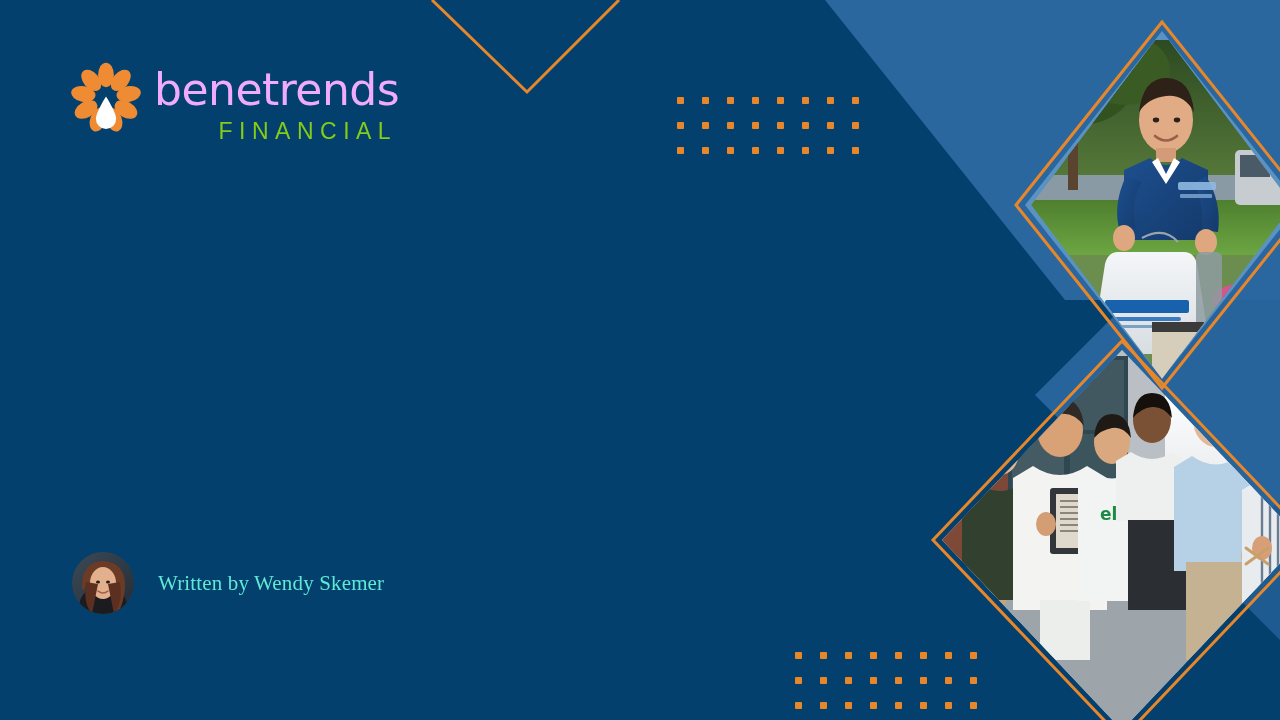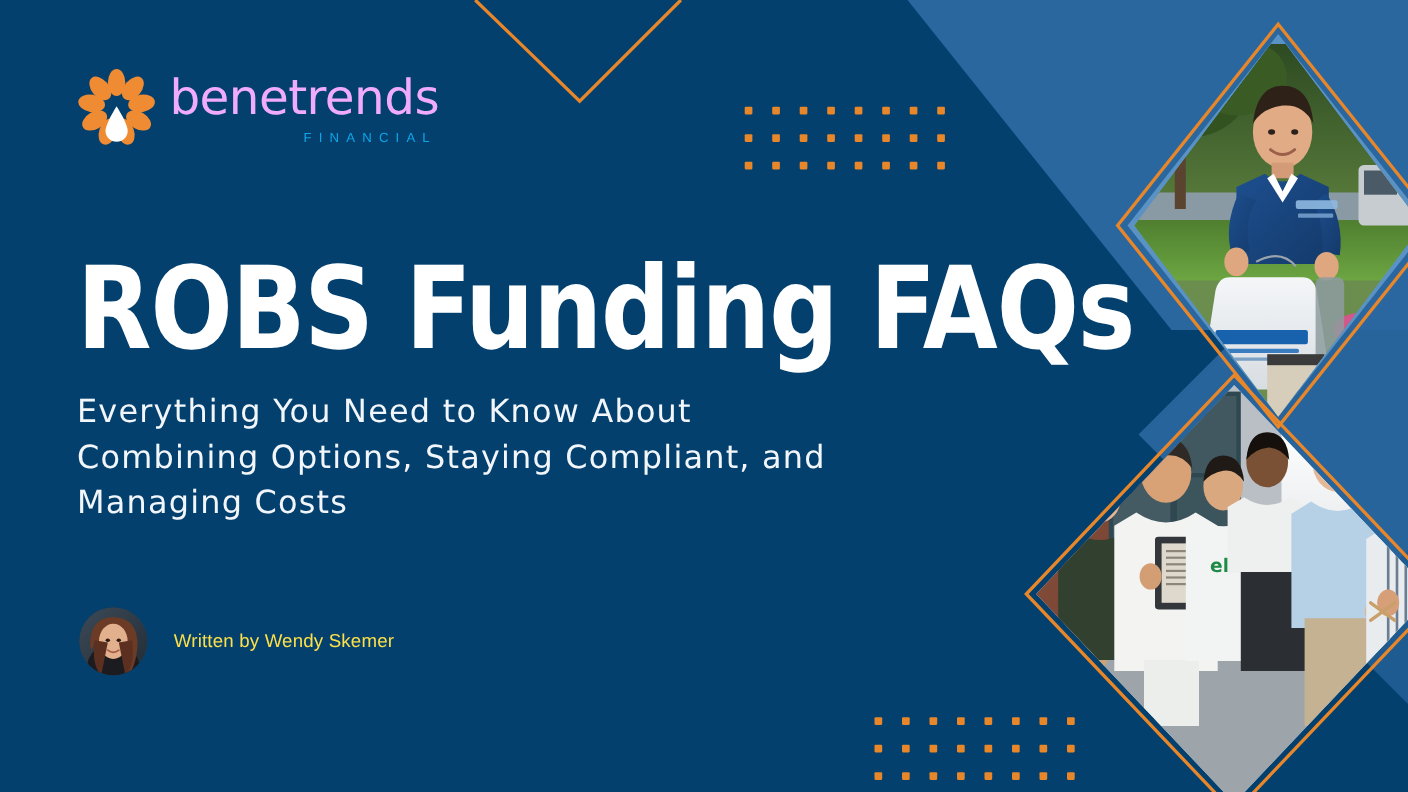--- a/index.html
+++ b/index.html
@@ -41,21 +41,21 @@
   #logo { position:absolute; left:70px; top:62px; z-index:5;
           display:flex; align-items:flex-start; }
   #logo-mark { width:72px; height:72px; flex:none; }
   #logo-type { margin-left:12px; padding-top:6px; }
   #logo-word {
     font-size:44px; font-weight:400; color:#f0abfc;
     letter-spacing:-0.5px; line-height:1;
     font-family:"DejaVu Sans", sans-serif;
   }
   #logo-sub {
-    font-size:12px; color:#0ea5e9; letter-spacing:6.5px;
+    font-size:23px; color:#84cc16; letter-spacing:6.5px;
     text-align:right; margin-top:6px; padding-right:2px;
     font-family:"Liberation Sans", sans-serif; font-weight:400;
   }
 
   
   #headline-block { position:absolute; left:70px; top:228px; z-index:5; width:880px; }
   #page-title {
     color:#ffffff;
     font-family:"DejaVu Sans Condensed","Liberation Sans Narrow","Liberation Sans",sans-serif;
     font-weight:700;
@@ -80,22 +80,22 @@
   
   #author { position:absolute; left:72px; top:552px; z-index:5;
             display:flex; align-items:center; }
   #avatar {
     width:62px; height:62px; border-radius:50%;
     overflow:hidden; flex:none; background:#2c3b4a; position:relative;
   }
   #avatar svg { display:block; }
   #author-text { margin-left:24px; }
   #author-name, #author-role {
-    color:#fde047; font-size:17px; line-height:1.55;
-    font-family:Liberation Sans, sans-serif; letter-spacing:0.15px;
+    color:#5eead4; font-size:21px; line-height:1.55;
+    font-family:Liberation Serif, serif; letter-spacing:0.15px;
   }
 </style>
 </head>
 <body>
 
 <div id="stage">
 
   <svg id="bg-layer" width="1280" height="720" viewBox="0 0 1280 720">
     <defs>
       <clipPath id="clipTop">
@@ -396,24 +396,20 @@
         <ellipse cx="50" cy="18" rx="11" ry="17" transform="rotate(320 50 50)"></ellipse>
       </g>
       <path d="M50 48 C50 48 36 70 36 79 a14 14 0 0 0 28 0 C64 70 50 48 50 48 z" fill="#ffffff"></path>
     </svg>
     <div id="logo-type">
       <div id="logo-word">benetrends</div>
       <div id="logo-sub">FINANCIAL</div>
     </div>
   </div>
 
-  <div id="headline-block">
-    <h1 id="page-title">ROBS Funding FAQs</h1>
-    <p id="page-subtitle">Everything You Need to Know About Combining Options, Staying Compliant, and Managing Costs</p>
-  </div>
 
   <div id="author">
     <div id="avatar">
       <svg width="62" height="62" viewBox="0 0 62 62">
         <g clip-path="url(#avatarClip)">
           <rect width="62" height="62" fill="url(#avG)"></rect>
           <ellipse cx="31" cy="55" rx="24" ry="22" fill="#1b1b20"></ellipse>
           <path d="M10 36 q-1 -26 21 -27 q23 1 22 27 q-2 20 -9 26 l-5 -26 q-14 5 -25 -4 q-3 10 -4 4z" fill="#6b3b26"></path>
           <ellipse cx="31" cy="31" rx="13" ry="16" fill="#e3b08d"></ellipse>
           <ellipse cx="26" cy="30" rx="2" ry="1.6" fill="#2a1c14"></ellipse>

